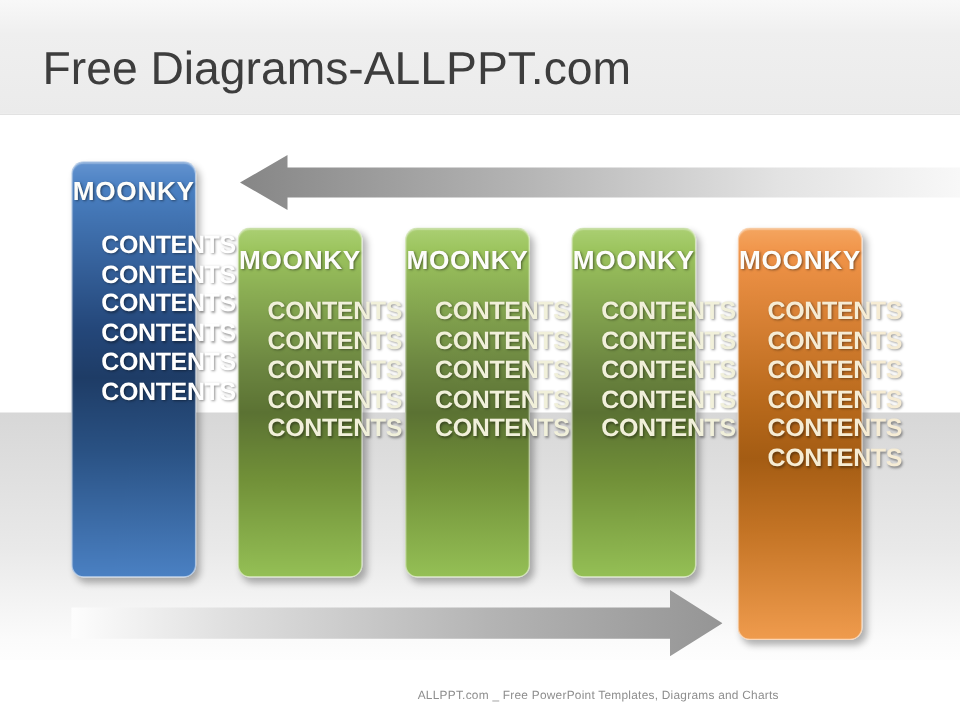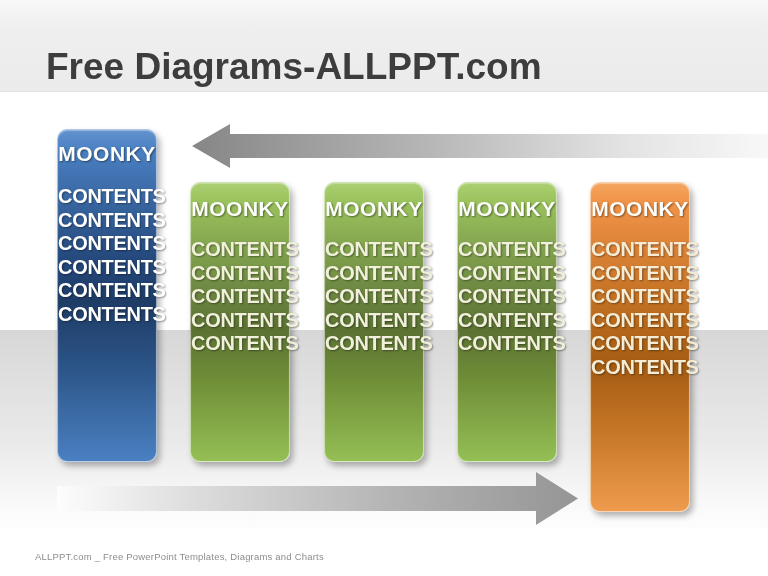--- a/index.html
+++ b/index.html
@@ -8,22 +8,22 @@
     background:#ffffff;
     font-family:"Liberation Sans","DejaVu Sans",sans-serif;
   }
   
   .header-band{
     position:absolute;left:0;top:0;width:768px;height:91px;
     background:linear-gradient(180deg,#f8f8f8 0%,#efefef 30%,#ebebeb 100%);
     border-bottom:1px solid #e2e2e2;
   }
   .page-title{
-    position:absolute;left:30px;top:31px;margin:16px;
-    font-size:37px;font-weight:bold;color:#3d3d3d;line-height:40px;
+    position:absolute;left:30px;top:31px;margin:4px;
+    font-size:37px;font-weight:normal;color:#3d3d3d;line-height:40px;
     letter-spacing:0px;
   }
   
   .mid-band{
     position:absolute;left:0;top:330px;width:768px;height:198px;
     background:linear-gradient(180deg,#d7d7d7 0%,#e9e9e9 55%,#fbfbfb 92%,#fdfdfd 100%);
   }
   
   .arrow{position:absolute;display:block;}
   .arrow.top{left:192px;top:124px;}
@@ -49,33 +49,33 @@
     left:590px;top:182px;height:330px;
     background:linear-gradient(180deg,#f4a55f 0%,#f09348 6%,#b96a1c 42%,#a45c13 56%,#c47425 74%,#ef9b4d 100%);
   }
   .col-header{
     margin:0;padding-top:14px;
     font-size:21px;font-weight:bold;color:#fdfdfa;letter-spacing:0.5px;
     text-shadow:1px 1px 2px rgba(0,0,0,0.45);
     line-height:24px;
   }
   .column.blue .col-header{padding-top:12px;}
-  .col-items{margin-top:17px;}
+  .col-items{margin-top:17px;padding-left:23px;}
   .column.blue .col-items{margin-top:19px;}
   .content-item{
     font-size:20px;font-weight:bold;line-height:23.5px;letter-spacing:-0.3px;
     text-shadow:1px 1px 2px rgba(0,0,0,0.40);
   }
   .column.blue .content-item{color:#ffffff;}
   .column.green .content-item{color:#f1f0da;}
   .column.orange .content-item{color:#f6ecd4;}
   
   .footer-credit{
-    position:absolute;left:0;top:551px;width:623px;text-align:left;
-    font-size:9.5px;color:#8d8d8d;letter-spacing:0.2px;margin-left:35px;
+    position:absolute;left:0;top:551px;width:623px;text-align:right;
+    font-size:9.5px;color:#8d8d8d;letter-spacing:0.2px;
   }
 </style>
 </head>
 <body>
 
 <div class="stage">
 
   <div class="header-band">
     <h1 class="page-title">Free Diagrams-ALLPPT.com</h1>
   </div>

